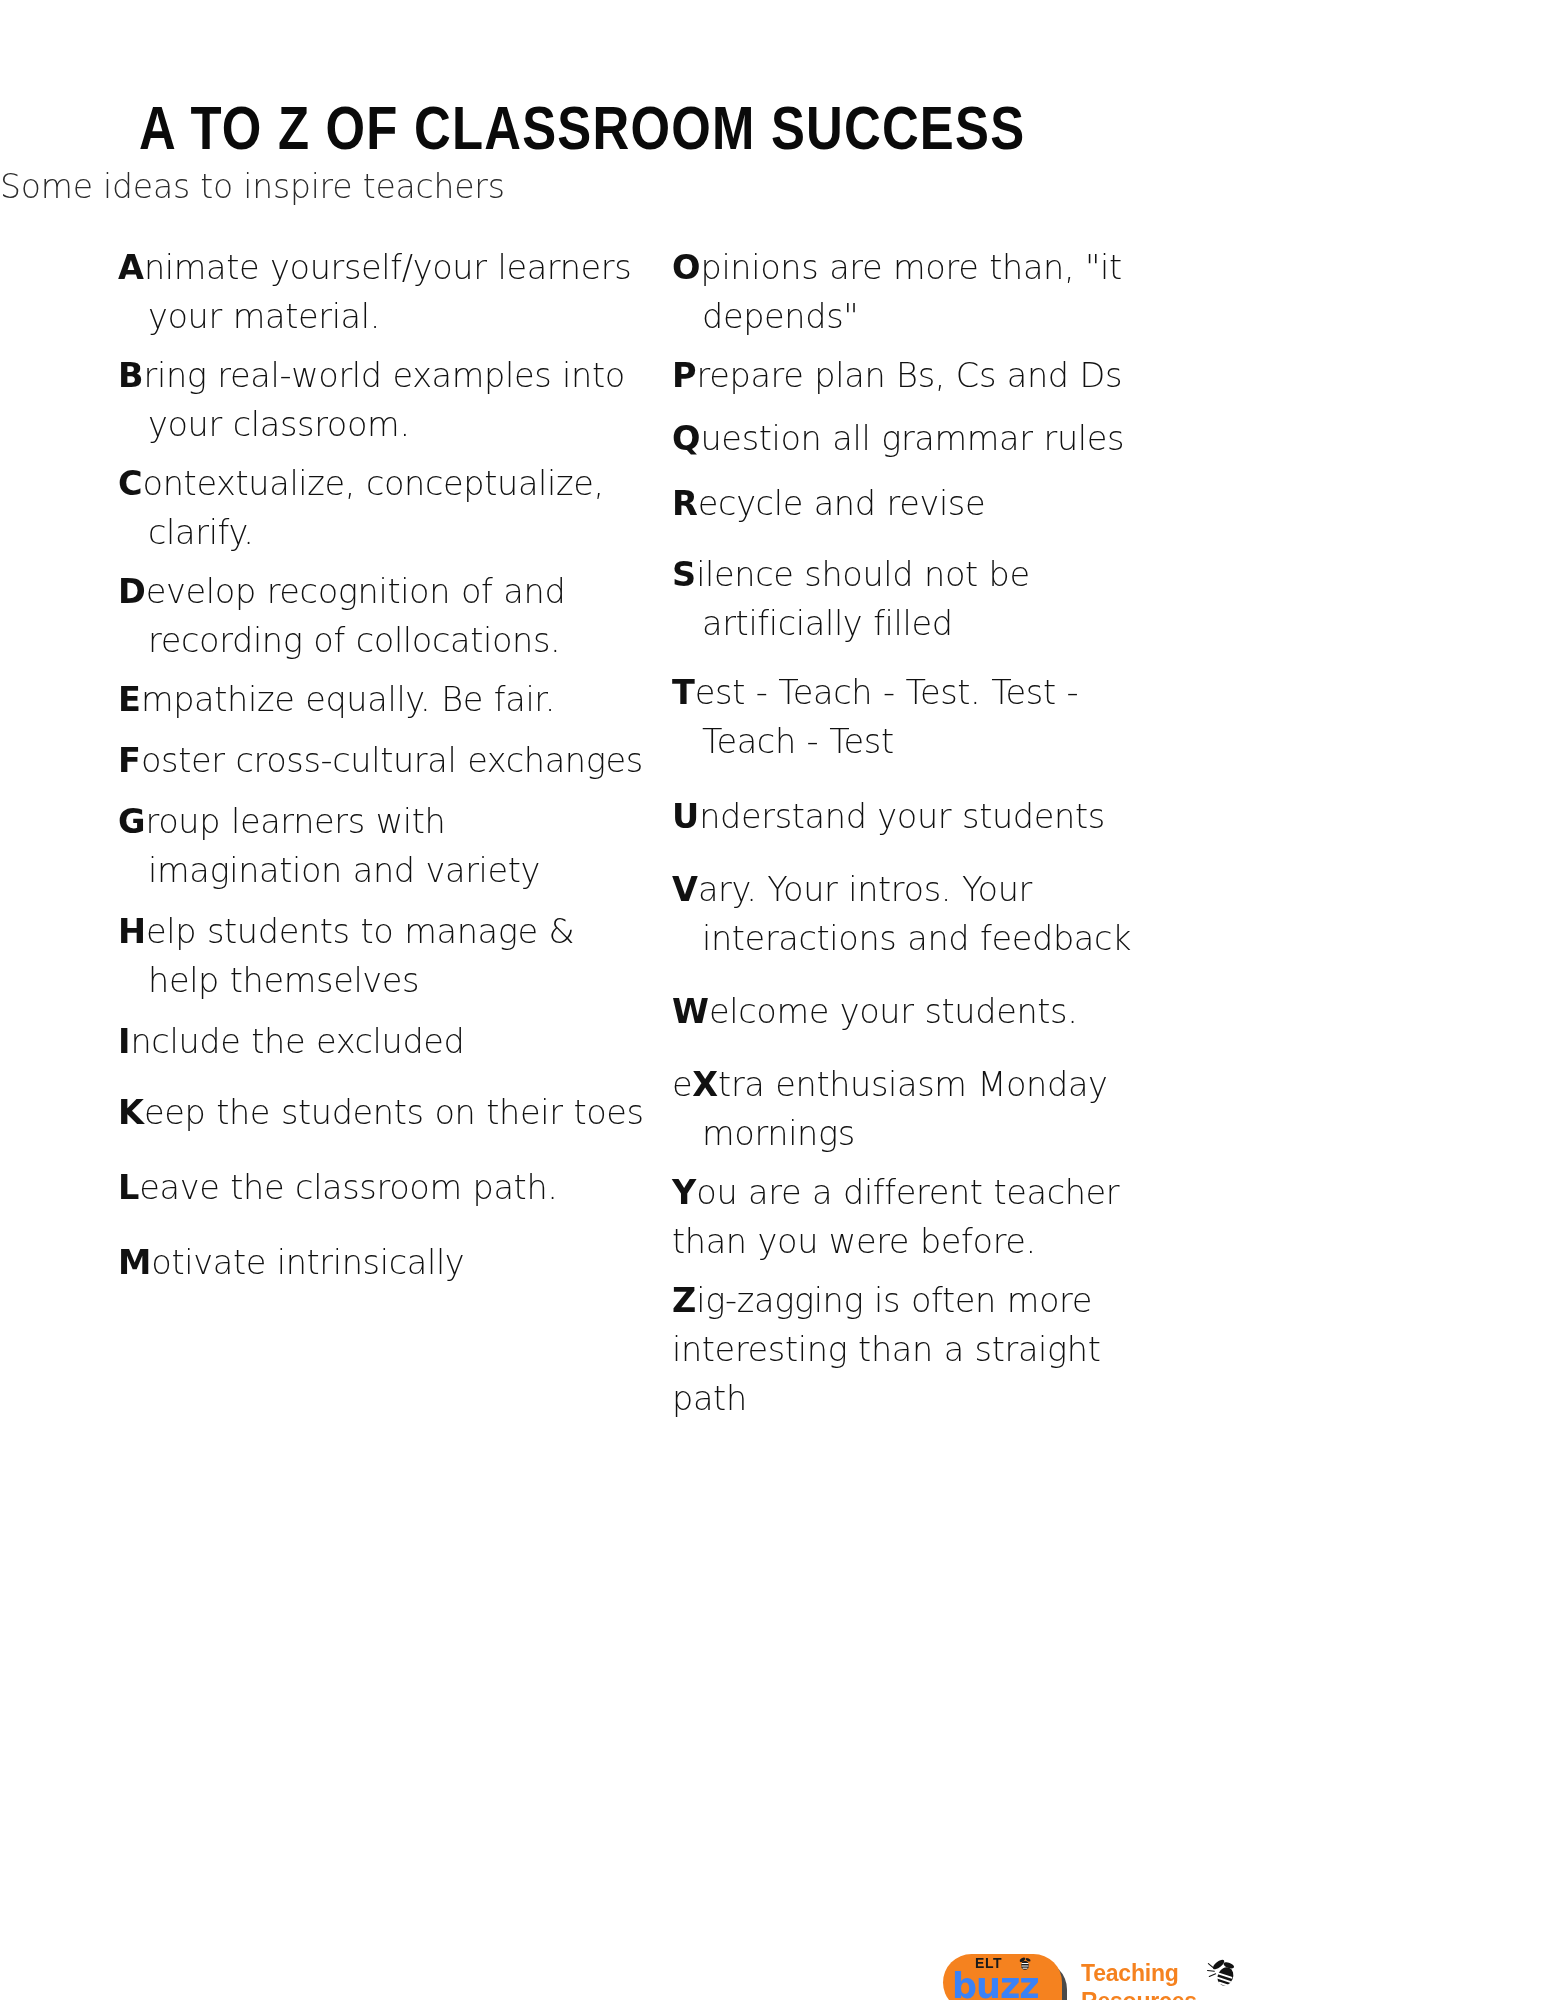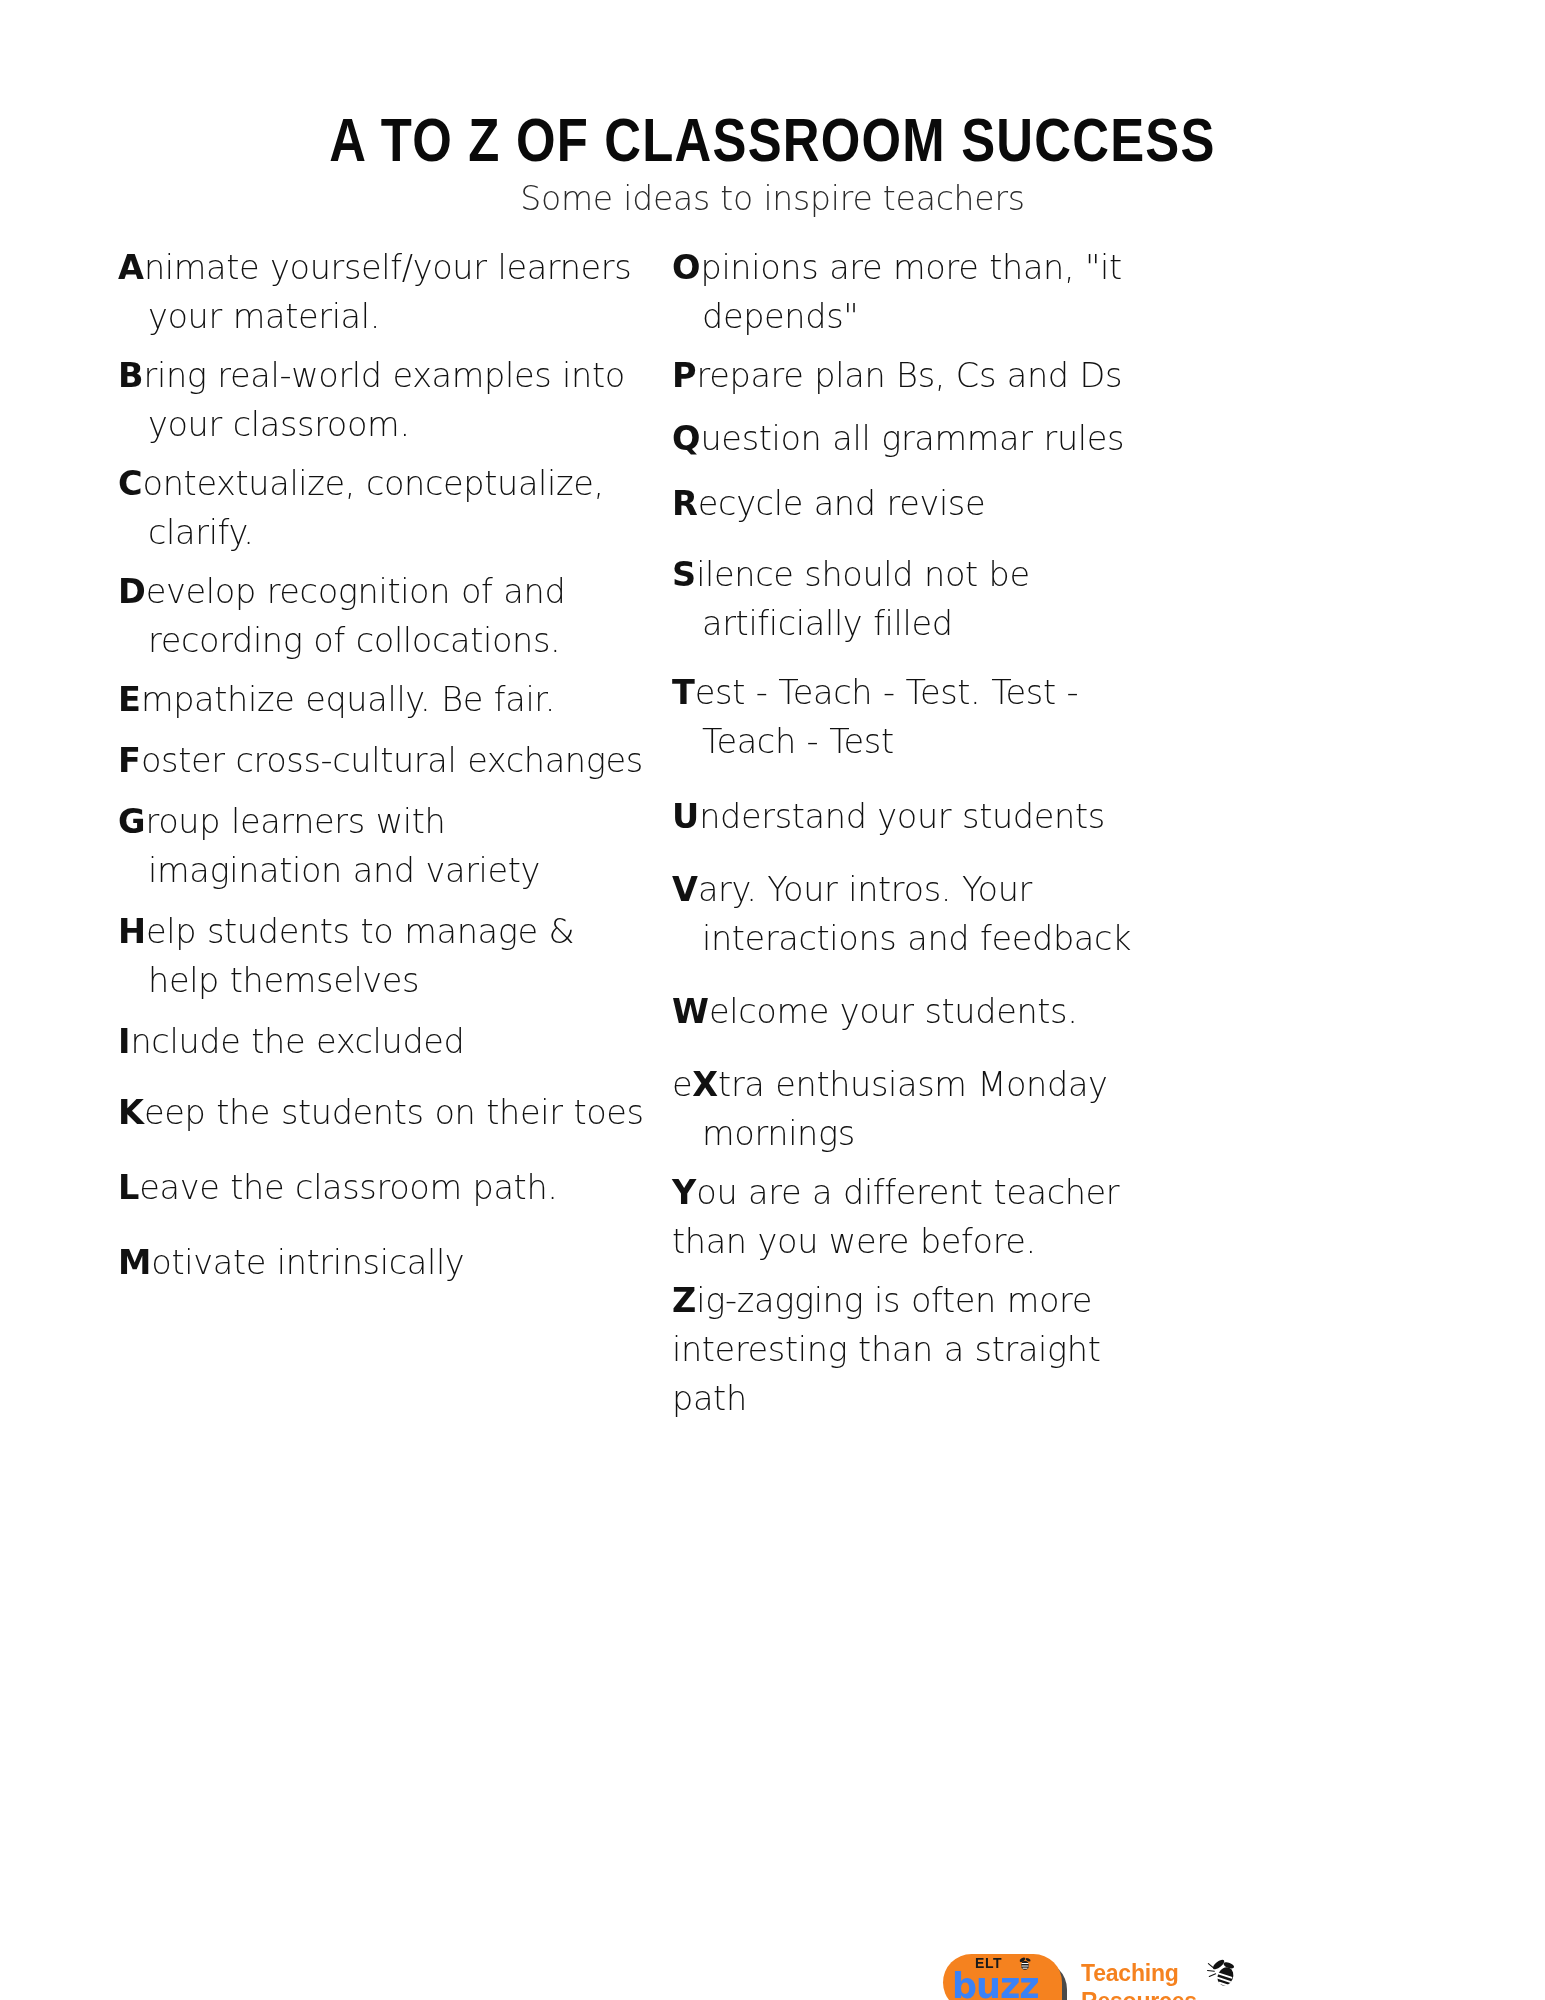--- a/index.html
+++ b/index.html
@@ -21,23 +21,22 @@
     position: absolute;
     inset: 0;
     width: 1545px;
     height: 2000px;
   }
 
   
   .header {
     position: absolute;
     left: 0;
-    top: 108px;
-    width: 1545px;
-    text-align: center;
+    top: 96px;
+    width: 1545px;
   }
   .title {
     font-family: "Liberation Sans Narrow", "Liberation Sans", sans-serif;
     font-weight: 700;
     font-size: 62px;
     letter-spacing: 1.5px;
     line-height: 1.02;
     color: #0a0a0a;
     transform: scaleX(0.82);
     transform-origin: center center;

